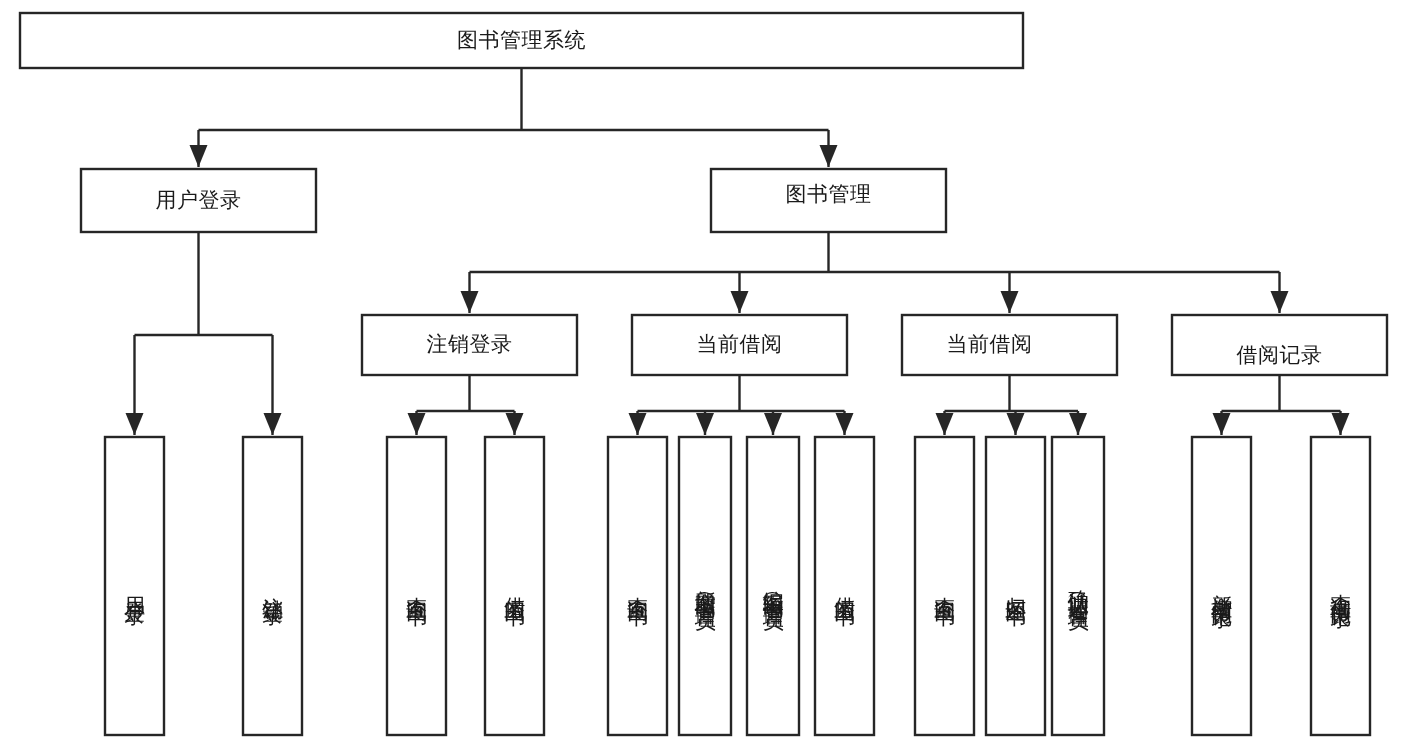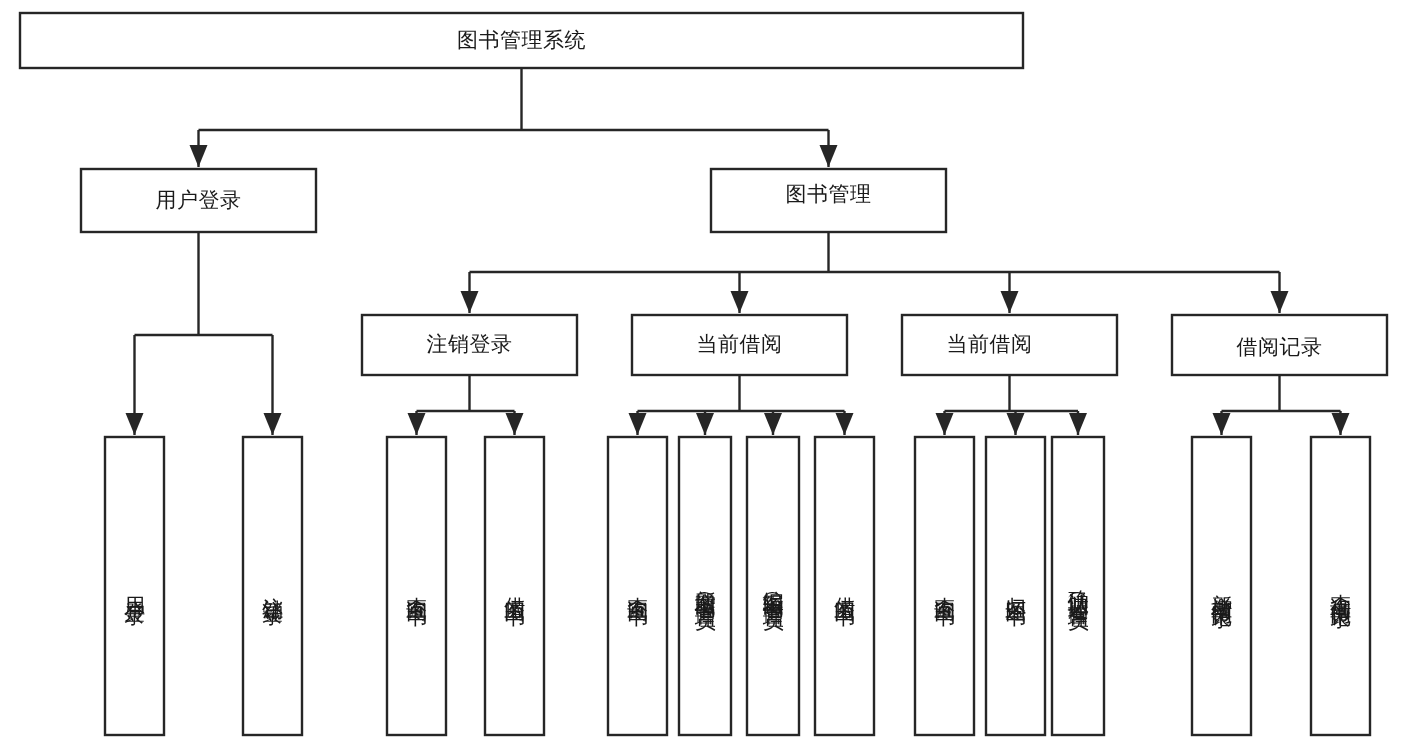--- a/index.html
+++ b/index.html
@@ -159,21 +159,21 @@
       </g>
   </svg>
 
   <div id="labels">
       <div class="node-label horiz" style="left: 20px; top: 13px; width: 1003px; height: 55px;">图书管理系统</div>
       <div class="node-label horiz" style="left: 81px; top: 169px; width: 235px; height: 63px;">用户登录</div>
       <div class="node-label horiz" style="left: 711px; top: 169px; width: 235px; height: 51px;">图书管理</div>
       <div class="node-label horiz" style="left: 362px; top: 315px; width: 215px; height: 60px;">注销登录</div>
       <div class="node-label horiz" style="left: 632px; top: 315px; width: 215px; height: 60px;">当前借阅</div>
       <div class="node-label horiz" style="left: 902px; top: 315px; width: 175px; height: 60px;">当前借阅</div>
-      <div class="node-label horiz" style="left: 1172px; top: 316px; width: 215px; height: 64px;">借阅记录</div>
+      <div class="node-label horiz" style="left: 1172px; top: 324px; width: 215px; height: 64px;">借阅记录</div>
       <div class="node-label vert" style="left: 105px; top: 437px; width: 59px; height: 298px;">用户登录</div>
       <div class="node-label vert" style="left: 243px; top: 437px; width: 59px; height: 298px;">注销登录</div>
       <div class="node-label vert" style="left: 387px; top: 437px; width: 59px; height: 298px;">查询图书</div>
       <div class="node-label vert" style="left: 485px; top: 437px; width: 59px; height: 298px;">借阅图书</div>
       <div class="node-label vert" style="left: 608px; top: 437px; width: 59px; height: 298px;">查询图书</div>
       <div class="node-label vert" style="left: 679px; top: 437px; width: 52px; height: 298px;">新增图书（管理员）</div>
       <div class="node-label vert" style="left: 747px; top: 437px; width: 52px; height: 298px;">编辑图书（管理员）</div>
       <div class="node-label vert" style="left: 815px; top: 437px; width: 59px; height: 298px;">借阅图书</div>
       <div class="node-label vert" style="left: 915px; top: 437px; width: 59px; height: 298px;">查询图书</div>
       <div class="node-label vert" style="left: 986px; top: 437px; width: 59px; height: 298px;">归还图书</div>

